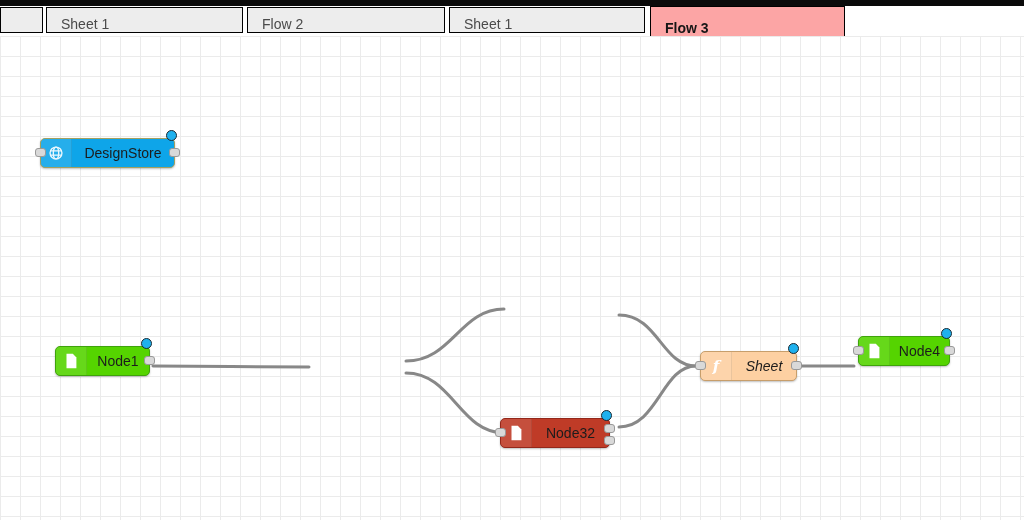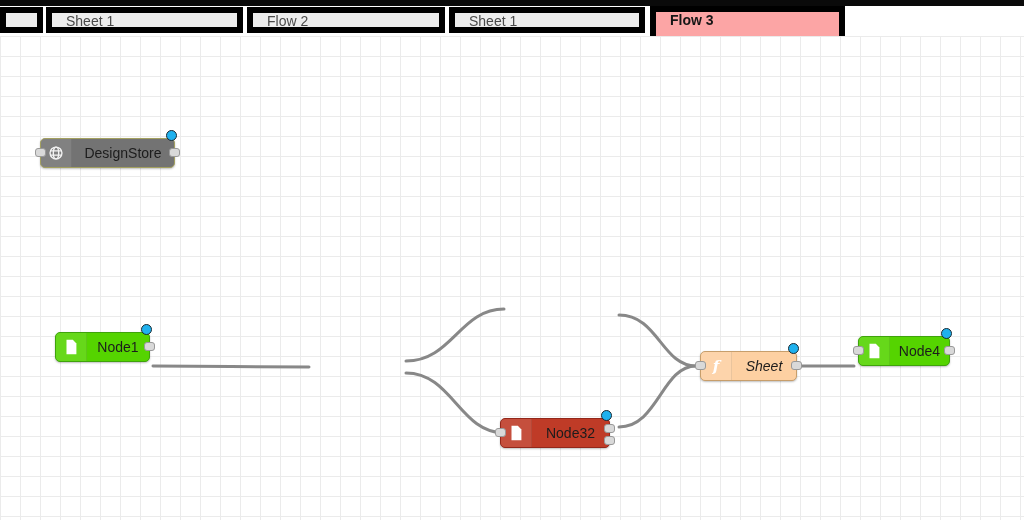--- a/index.html
+++ b/index.html
@@ -2,22 +2,22 @@
 <html><head>
 <meta charset="utf-8">
 <style>
   html,body{margin:0;padding:0;background:#fff;}
   .stage{position:relative;width:1024px;height:520px;overflow:hidden;
          font-family:"Liberation Sans","DejaVu Sans",sans-serif;}
 
   
   .topbar{position:absolute;left:0;top:0;width:1024px;height:6px;background:#0a0a0a;z-index:30;}
   .tabbar{position:absolute;left:0;top:0;width:1024px;height:36px;background:#fff;z-index:20;}
-  .tab{position:absolute;top:7px;height:26px;background:#ededed;border:6px solid #000000;
-       box-sizing:border-box;display:flex;align-items:flex-start;padding-left:14px;
+  .tab{position:absolute;top:7px;height:26px;background:#ededed;border:1px solid #000000;
+       box-sizing:border-box;display:flex;align-items:flex-end;padding-left:14px;
        font-size:14px;color:#4a4a4a;cursor:pointer;}
   .tab.active{top:6px;height:30px;background:#fca5a5;border-bottom:none;
               font-weight:bold;color:#161616;}
 
   
   .grid{position:absolute;left:0;top:36px;width:1024px;height:484px;background:#fff;
         background-image:linear-gradient(to right,#ebebeb 1px,transparent 1px),
                          linear-gradient(to bottom,#ebebeb 1px,transparent 1px);
         background-size:20px 20px;}
   svg.wires{position:absolute;left:0;top:0;width:1024px;height:520px;z-index:1;}
@@ -27,21 +27,21 @@
   .node{position:absolute;height:30px;border-radius:5px;box-sizing:border-box;
         border:1px solid;display:flex;align-items:stretch;z-index:5;
         box-shadow:0 1px 2px rgba(0,0,0,.25);cursor:pointer;}
   .node .iconbox{width:30px;flex:0 0 30px;display:flex;align-items:center;justify-content:center;
         background:rgba(255,255,255,.10);border-right:1px solid rgba(0,0,0,.08);
         border-radius:4px 0 0 4px;}
   .node .lbl{flex:1;display:flex;align-items:center;justify-content:center;
         font-size:14px;color:#1c1c1c;white-space:nowrap;padding:0 6px;}
   .node.n-green{background:#55d400;border-color:#3fa30c;}
   .node.n-red{background:#bf3b27;border-color:#93271a;}
-  .node.n-khaki{background:#737373;border-color:#a3a05f;}
+  .node.n-khaki{background:#0ea5e9;border-color:#a3a05f;}
   .node.n-peach{background:#fdd0a2;border-color:#c79e6b;}
   .node.italic .lbl{font-style:italic;}
 
   .port{position:absolute;width:11px;height:9px;background:#d9d9d9;border:1px solid #999;
         border-radius:3px;box-sizing:border-box;z-index:6;cursor:crosshair;}
   .port.in{left:-6px;top:50%;margin-top:-5px;}
   .port.out{right:-6px;top:50%;margin-top:-5px;}
   .port.out1{right:-6px;top:5px;margin-top:0;}
   .port.out2{right:-6px;top:17px;margin-top:0;}
   .dot{position:absolute;width:11px;height:11px;border-radius:50%;
@@ -90,21 +90,21 @@
         <path d="M3.8 7.6h12.4M3.8 12.4h12.4"></path>
           </g>
         </svg>
     </div>
     <div class="lbl">DesignStore</div>
     <div class="port in"></div>
     <div class="port out"></div>
     <div class="dot"></div>
   </div>
 
-  <div class="node n-green" style="left:55px;top:332px;width:95px;">
+  <div class="node n-green" style="left:55px;top:346px;width:95px;">
     <div class="iconbox">
       <svg width="18" height="18" viewBox="0 0 20 20">
           <path d="M5 2h7l4 4v12H5z" fill="#fff"></path>
         </svg>
     </div>
     <div class="lbl">Node1</div>
     <div class="port out"></div>
     <div class="dot"></div>
   </div>
 

